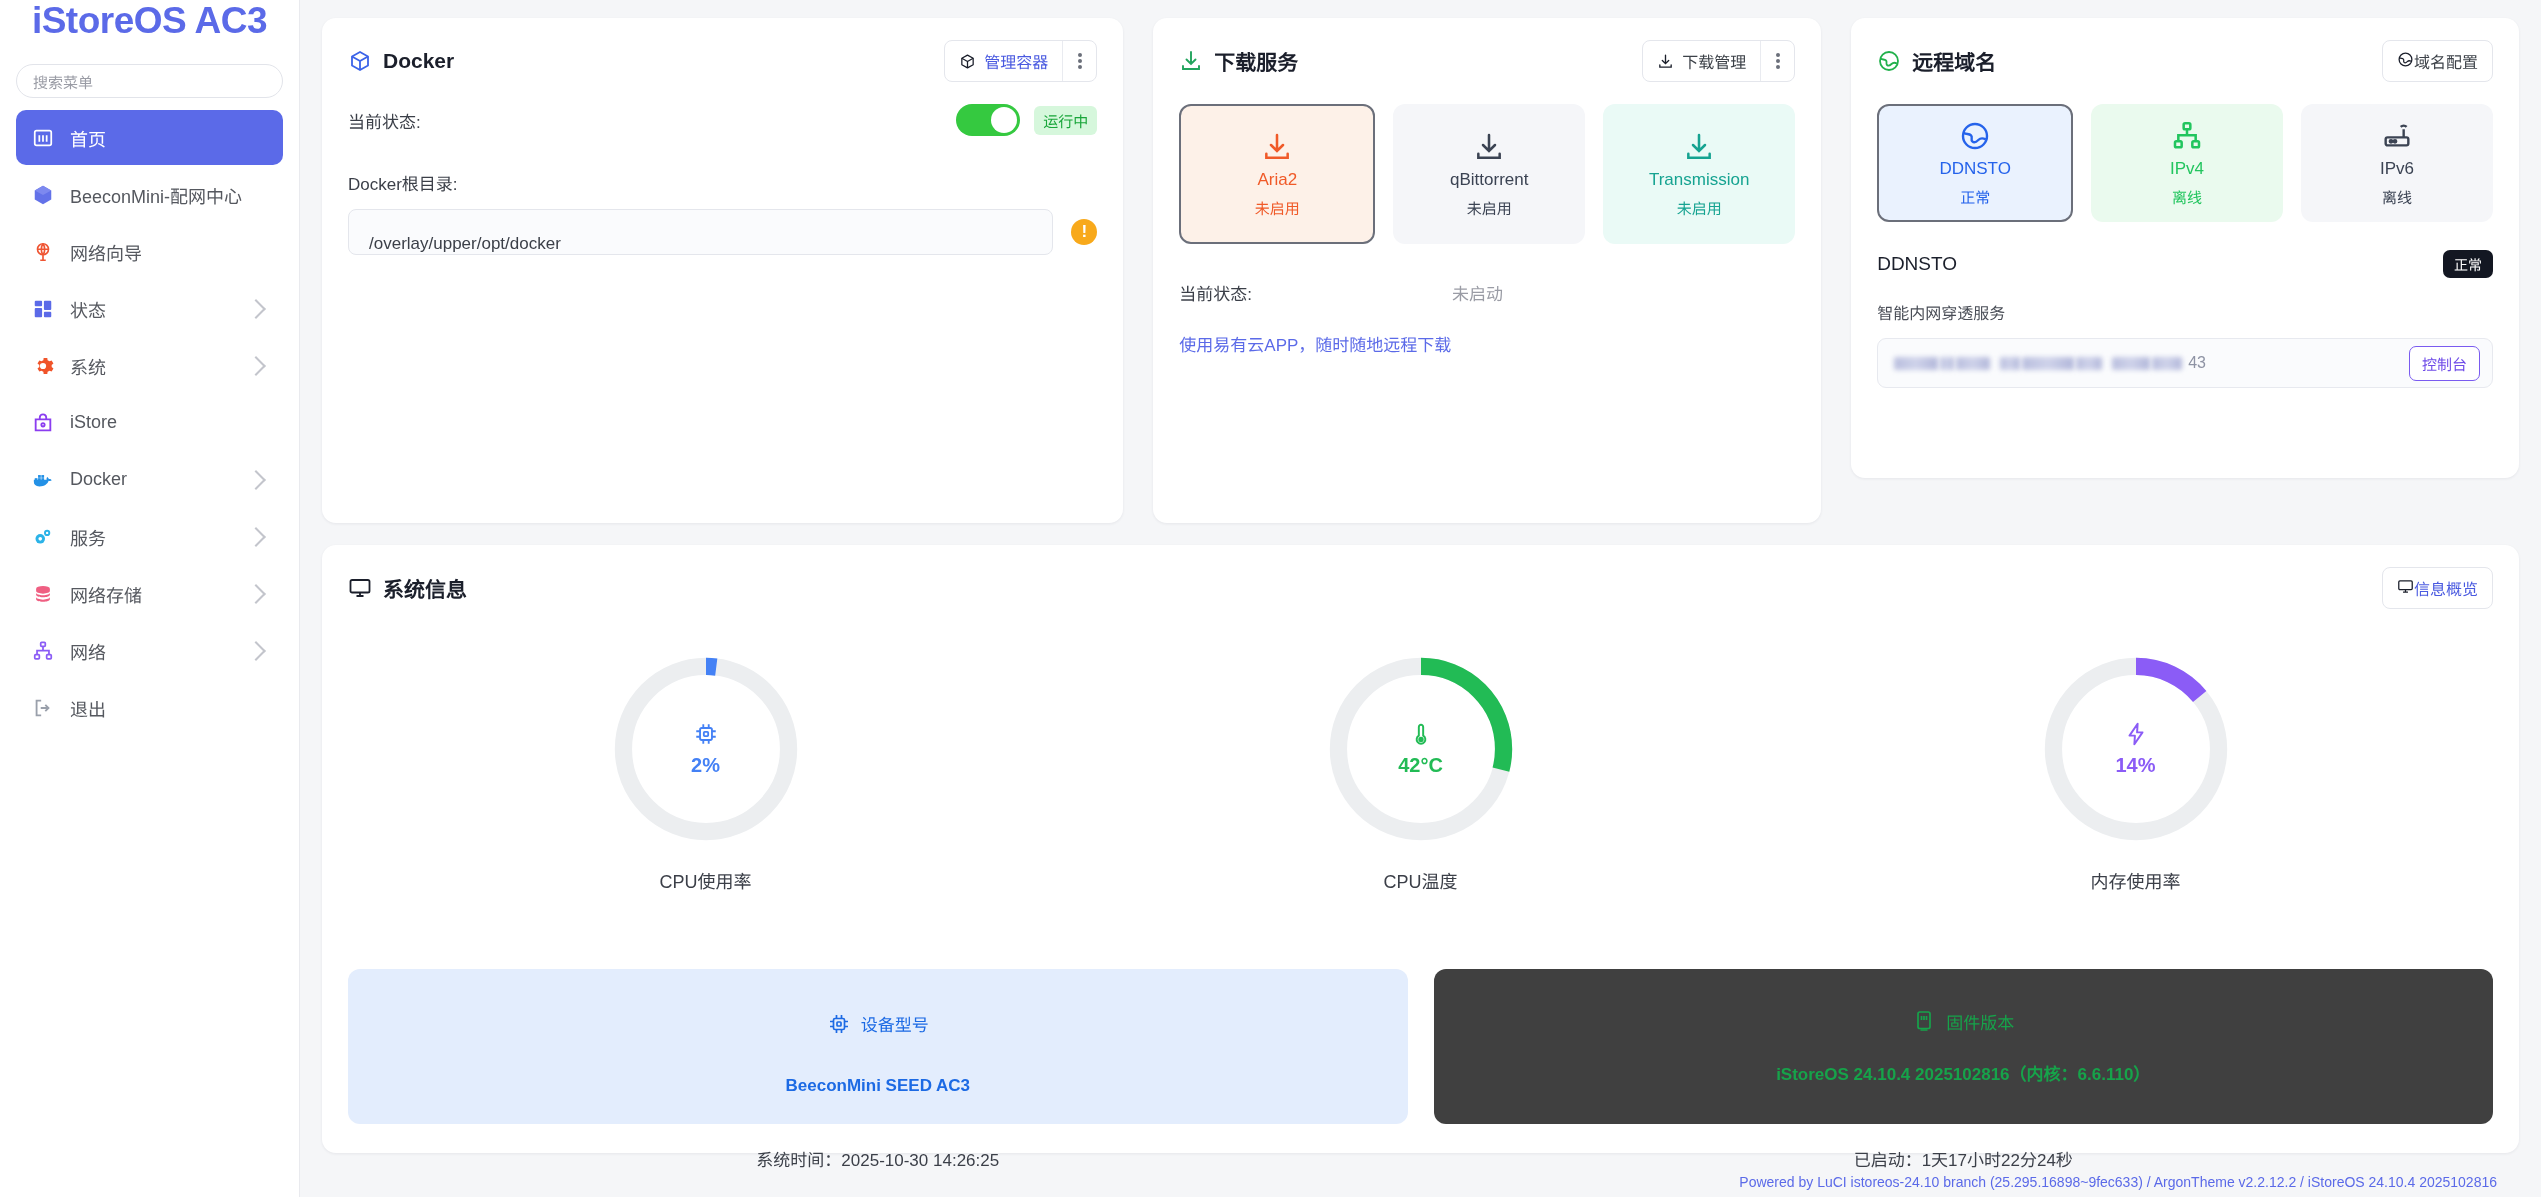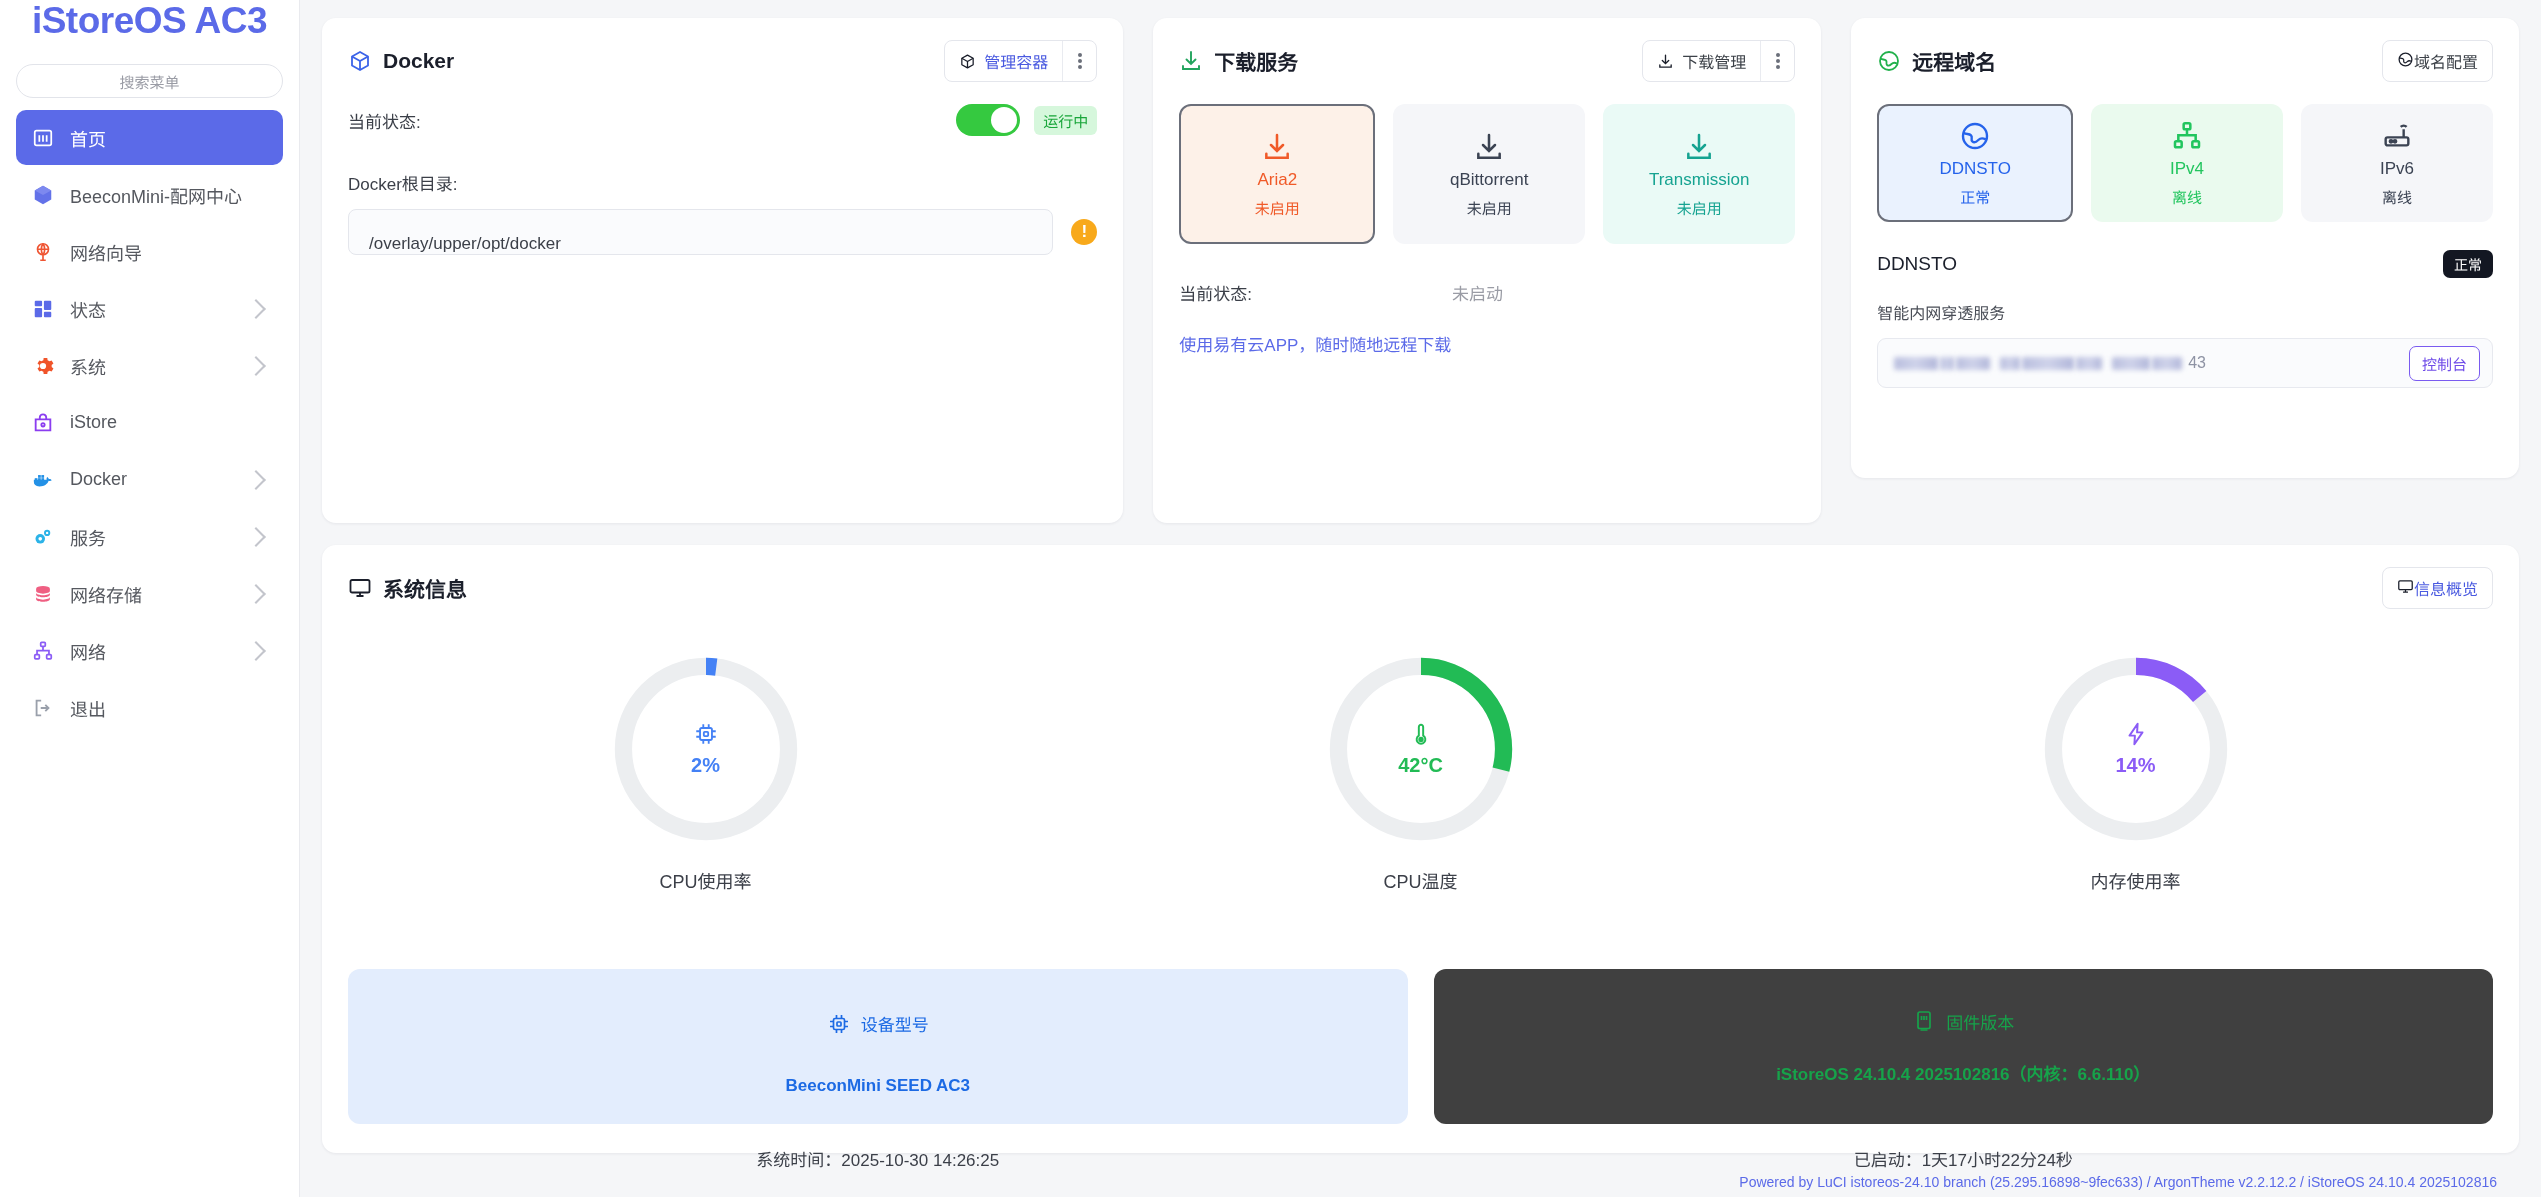--- a/index.html
+++ b/index.html
@@ -24,21 +24,20 @@
     font-size: 37px; font-weight: 700;
     color: #5b6ae8; letter-spacing: -0.5px;
     margin-bottom: 22px;
   }
   .search-box {
     height: 34px; border: 1px solid #e2e4ea; border-radius: 17px;
     display: flex; align-items: center; padding: 0 16px;
     margin-bottom: 12px;
     font-size: 15px; color: #9a9ca5;
     background: #fff;
-    justify-content: center;
   }
   .nav-item {
     height: 55px; display: flex; align-items: center;
     border-radius: 10px; padding: 0 14px;
     color: #55585f; font-size: 18px;
     margin-bottom: 2px; position: relative;
     cursor: pointer;
   }
   .nav-item.active { background: #5b6ae8; color: #ffffff; }
   .nav-ico {

